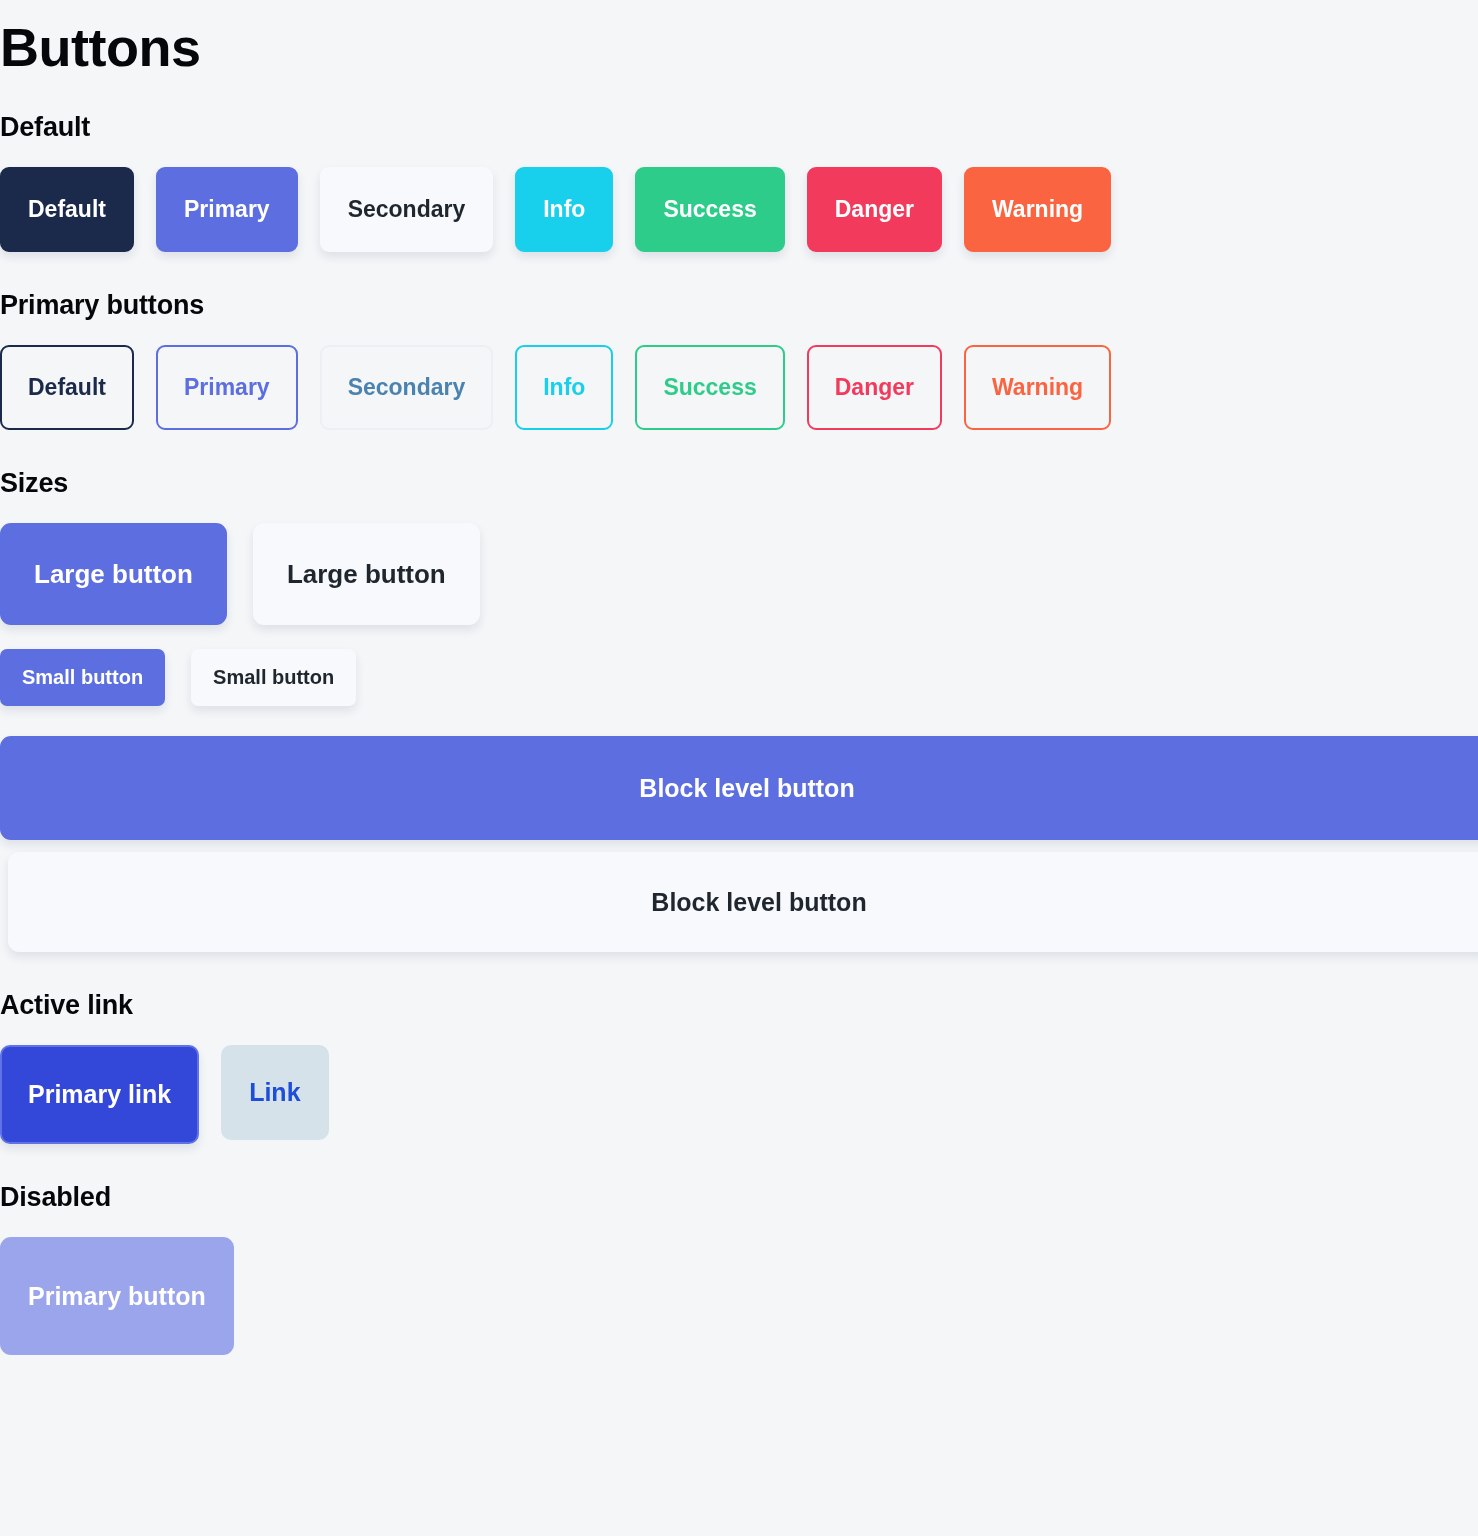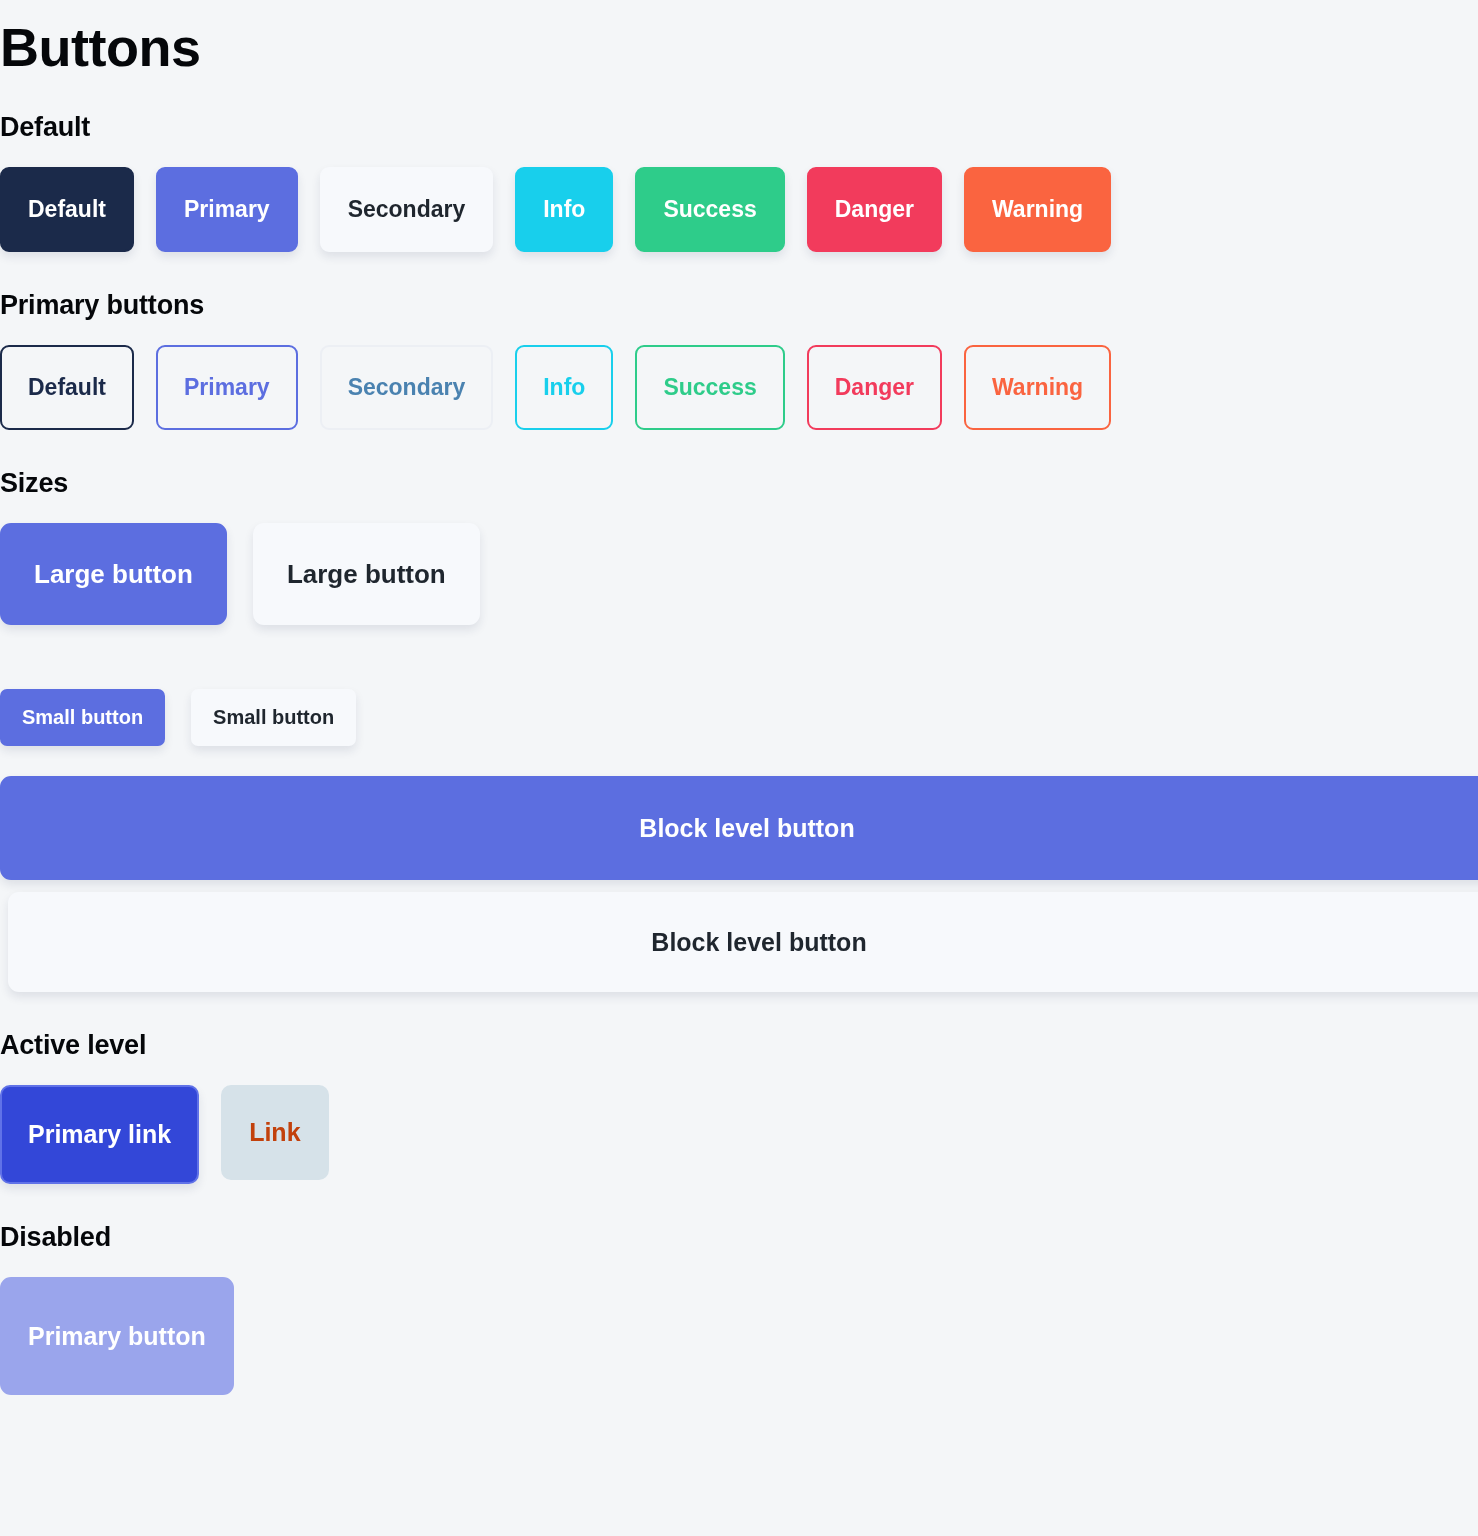--- a/index.html
+++ b/index.html
@@ -91,21 +91,20 @@
     font-size: 26px;
     height: 102px;
     padding: 17px 32px;
     border-radius: 11px;
   }
   .btn-sm {
     font-size: 20px;
     height: 57px;
     padding: 0 20px;
     border-radius: 7px;
-    margin-top: 40px;
   }
 
   
   .block-wrap { margin: 30px 0 0 0; }
   .btn-block {
     display: flex;
     width: 1494px;
     height: 104px;
     margin-left: 24px;
     border-radius: 11px;
@@ -122,21 +121,21 @@
   .btn-active-primary {
     background: #3347d8;
     border-color: #6072e8;
     height: 99px;
     font-size: 25px;
     border-radius: 10px;
   }
   .btn-link-active {
     background: #d6e2e9;
     border-color: #d6e2e9;
-    color: #c2410c;
+    color: #1d4ed8;
     height: 95px;
     font-size: 25px;
     border-radius: 10px;
     box-shadow: none;
   }
 
   
   .btn-disabled-primary {
     background: #9aa5ec;
     border-color: #9aa5ec;
@@ -193,21 +192,21 @@
   <div class="row sizes-row">
     <button class="btn btn-sm btn-primary">Small button</button>
     <button class="btn btn-sm btn-secondary">Small button</button>
   </div>
 
   <div class="block-wrap">
     <button class="btn btn-block btn-primary">Block level button</button>
     <button class="btn btn-block second btn-secondary">Block level button</button>
   </div>
 
-  <h2 class="section-title">Active level</h2>
+  <h2 class="section-title">Active link</h2>
   <div class="row">
     <button class="btn btn-active-primary">Primary link</button>
     <button class="btn btn-link-active">Link</button>
   </div>
 
   <h2 class="section-title">Disabled</h2>
   <div class="row">
     <button class="btn btn-disabled-primary" disabled="">Primary button</button>
   </div>
 

